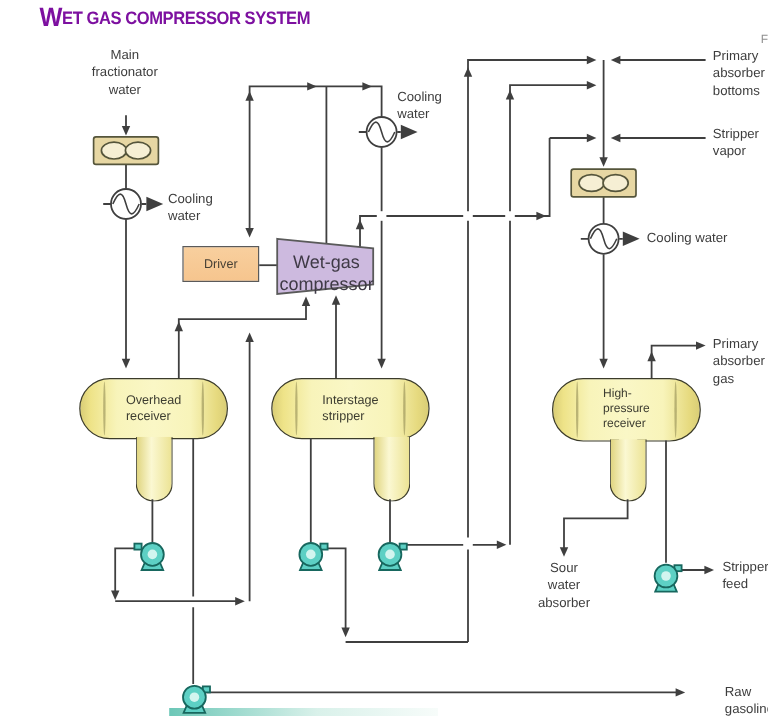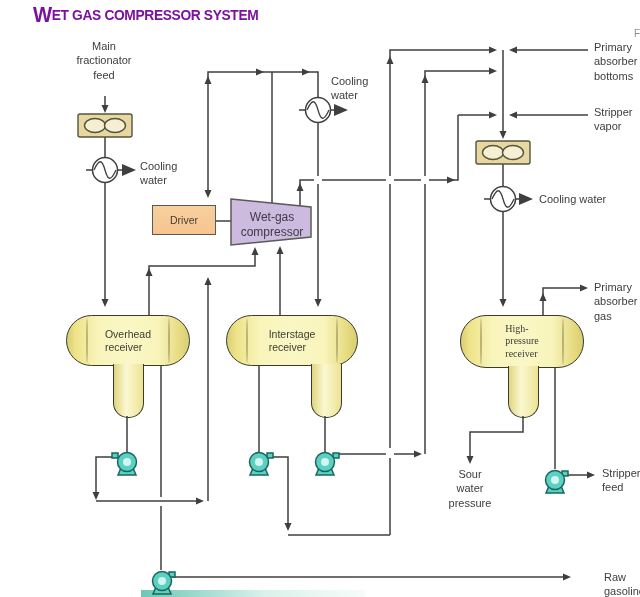--- a/index.html
+++ b/index.html
@@ -22,21 +22,21 @@
   .seam{position:absolute;top:2px;bottom:2px;width:2px;border-radius:50%;
         background:rgba(95,90,45,.38);}
   .vlabel{position:absolute;inset:0;display:flex;align-items:center;justify-content:center;
           text-align:left;font-size:10.5px;line-height:1.22;color:#3c3c30;white-space:pre-line;}
   .boot{position:absolute;border:1.6px solid var(--vessel-stroke,#3b3b2a);border-top:none;
         border-radius:0 0 15px 15px;box-sizing:border-box;
         background:linear-gradient(90deg,#e0d580,#fbf8d2 42%,#ece394);}
   .driver{position:absolute;border:1.6px solid var(--driver-stroke,#5a5a5a);box-sizing:border-box;
           background:linear-gradient(180deg,#f8cf9e,var(--driver-fill,#f6c58e));
           display:flex;align-items:center;justify-content:center;font-size:10.5px;color:#474035;}
-  .comp-label{position:absolute;font-size:12px;line-height:1.25;color:#3f3a46;
+  .comp-label{position:absolute;font-size:15px;line-height:1.25;color:#3f3a46;
               text-align:center;white-space:pre-line;}
   svg.overlay{position:absolute;left:0;top:0;pointer-events:none;}
   .pipe{stroke:var(--line,#3f3f3f);stroke-width:1.5;fill:none;}
   .thin{stroke:var(--line,#3f3f3f);stroke-width:1.3;fill:none;}
   .arr{fill:var(--line,#3f3f3f);stroke:none;}
   .footerbar{position:absolute;left:113px;top:590px;width:224px;height:7px;
              background:linear-gradient(90deg,var(--footer-teal,#6cc7b7),#d9f1ea 55%,#f7fcfa);}
 </style>
 </head>
 <body>
@@ -51,28 +51,28 @@
     <div class="seam" style="right:19px;"></div>
     <div class="vlabel">Overhead
 receiver</div>
   </div>
   <div class="boot" style="left:85px;top:364px;width:31px;height:54px;"></div>
 
   <div class="vessel" style="left:198px;top:315px;width:132px;height:51px;">
     <div class="seam" style="left:19px;"></div>
     <div class="seam" style="right:19px;"></div>
     <div class="vlabel">Interstage
-receiver</div>
+stripper</div>
   </div>
   <div class="boot" style="left:283px;top:364px;width:31px;height:54px;"></div>
 
   <div class="vessel" style="left:432px;top:315px;width:124px;height:53px;">
     <div class="seam" style="left:19px;"></div>
     <div class="seam" style="right:19px;"></div>
-    <div class="vlabel" style="font-size:10px;font-family:Liberation Serif, serif;">High-
+    <div class="vlabel" style="font-size:10px;">High-
 pressure
 receiver</div>
   </div>
   <div class="boot" style="left:480px;top:366px;width:31px;height:52px;"></div>
 
   <div class="driver" style="left:124px;top:205px;width:64px;height:30px;">
       <span>Driver</span>
     </div>
 
   <div class="footerbar"></div>
@@ -241,33 +241,33 @@
       <circle cx="134" cy="581" r="9.5" style="fill:var(--pump-fill,#5dd0c4);"></circle>
       <circle cx="134" cy="581" r="4" style="fill:var(--pump-highlight,#d2f5ef);stroke:none;"></circle>
     </g>
   </svg>
 
   <div class="comp-label" style="left:205px;top:210px;width:78px;">Wet-gas
 compressor</div>
 
   <div class="lbl center" style="left:18px;top:39px;width:116px;">Main
 fractionator
-feed</div>
+water</div>
   <div class="lbl" style="left:112px;top:159px;">Cooling
 water</div>
   <div class="lbl" style="left:303px;top:74px;">Cooling
 water</div>
   <div class="lbl" style="left:511px;top:192px;">Cooling water</div>
   <div class="lbl" style="left:566px;top:40px;">Primary
 absorber
 bottoms</div>
   <div class="lbl" style="left:566px;top:105px;">Stripper
 vapor</div>
   <div class="lbl" style="left:566px;top:280px;">Primary
 absorber
 gas</div>
   <div class="lbl center" style="left:405px;top:467px;width:74px;">Sour
 water
-pressure</div>
+absorber</div>
   <div class="lbl" style="left:574px;top:466px;">Stripper
 feed</div>
   <div class="lbl" style="left:576px;top:570px;">Raw gasoline</div>
 </div>
 
 </body></html>

